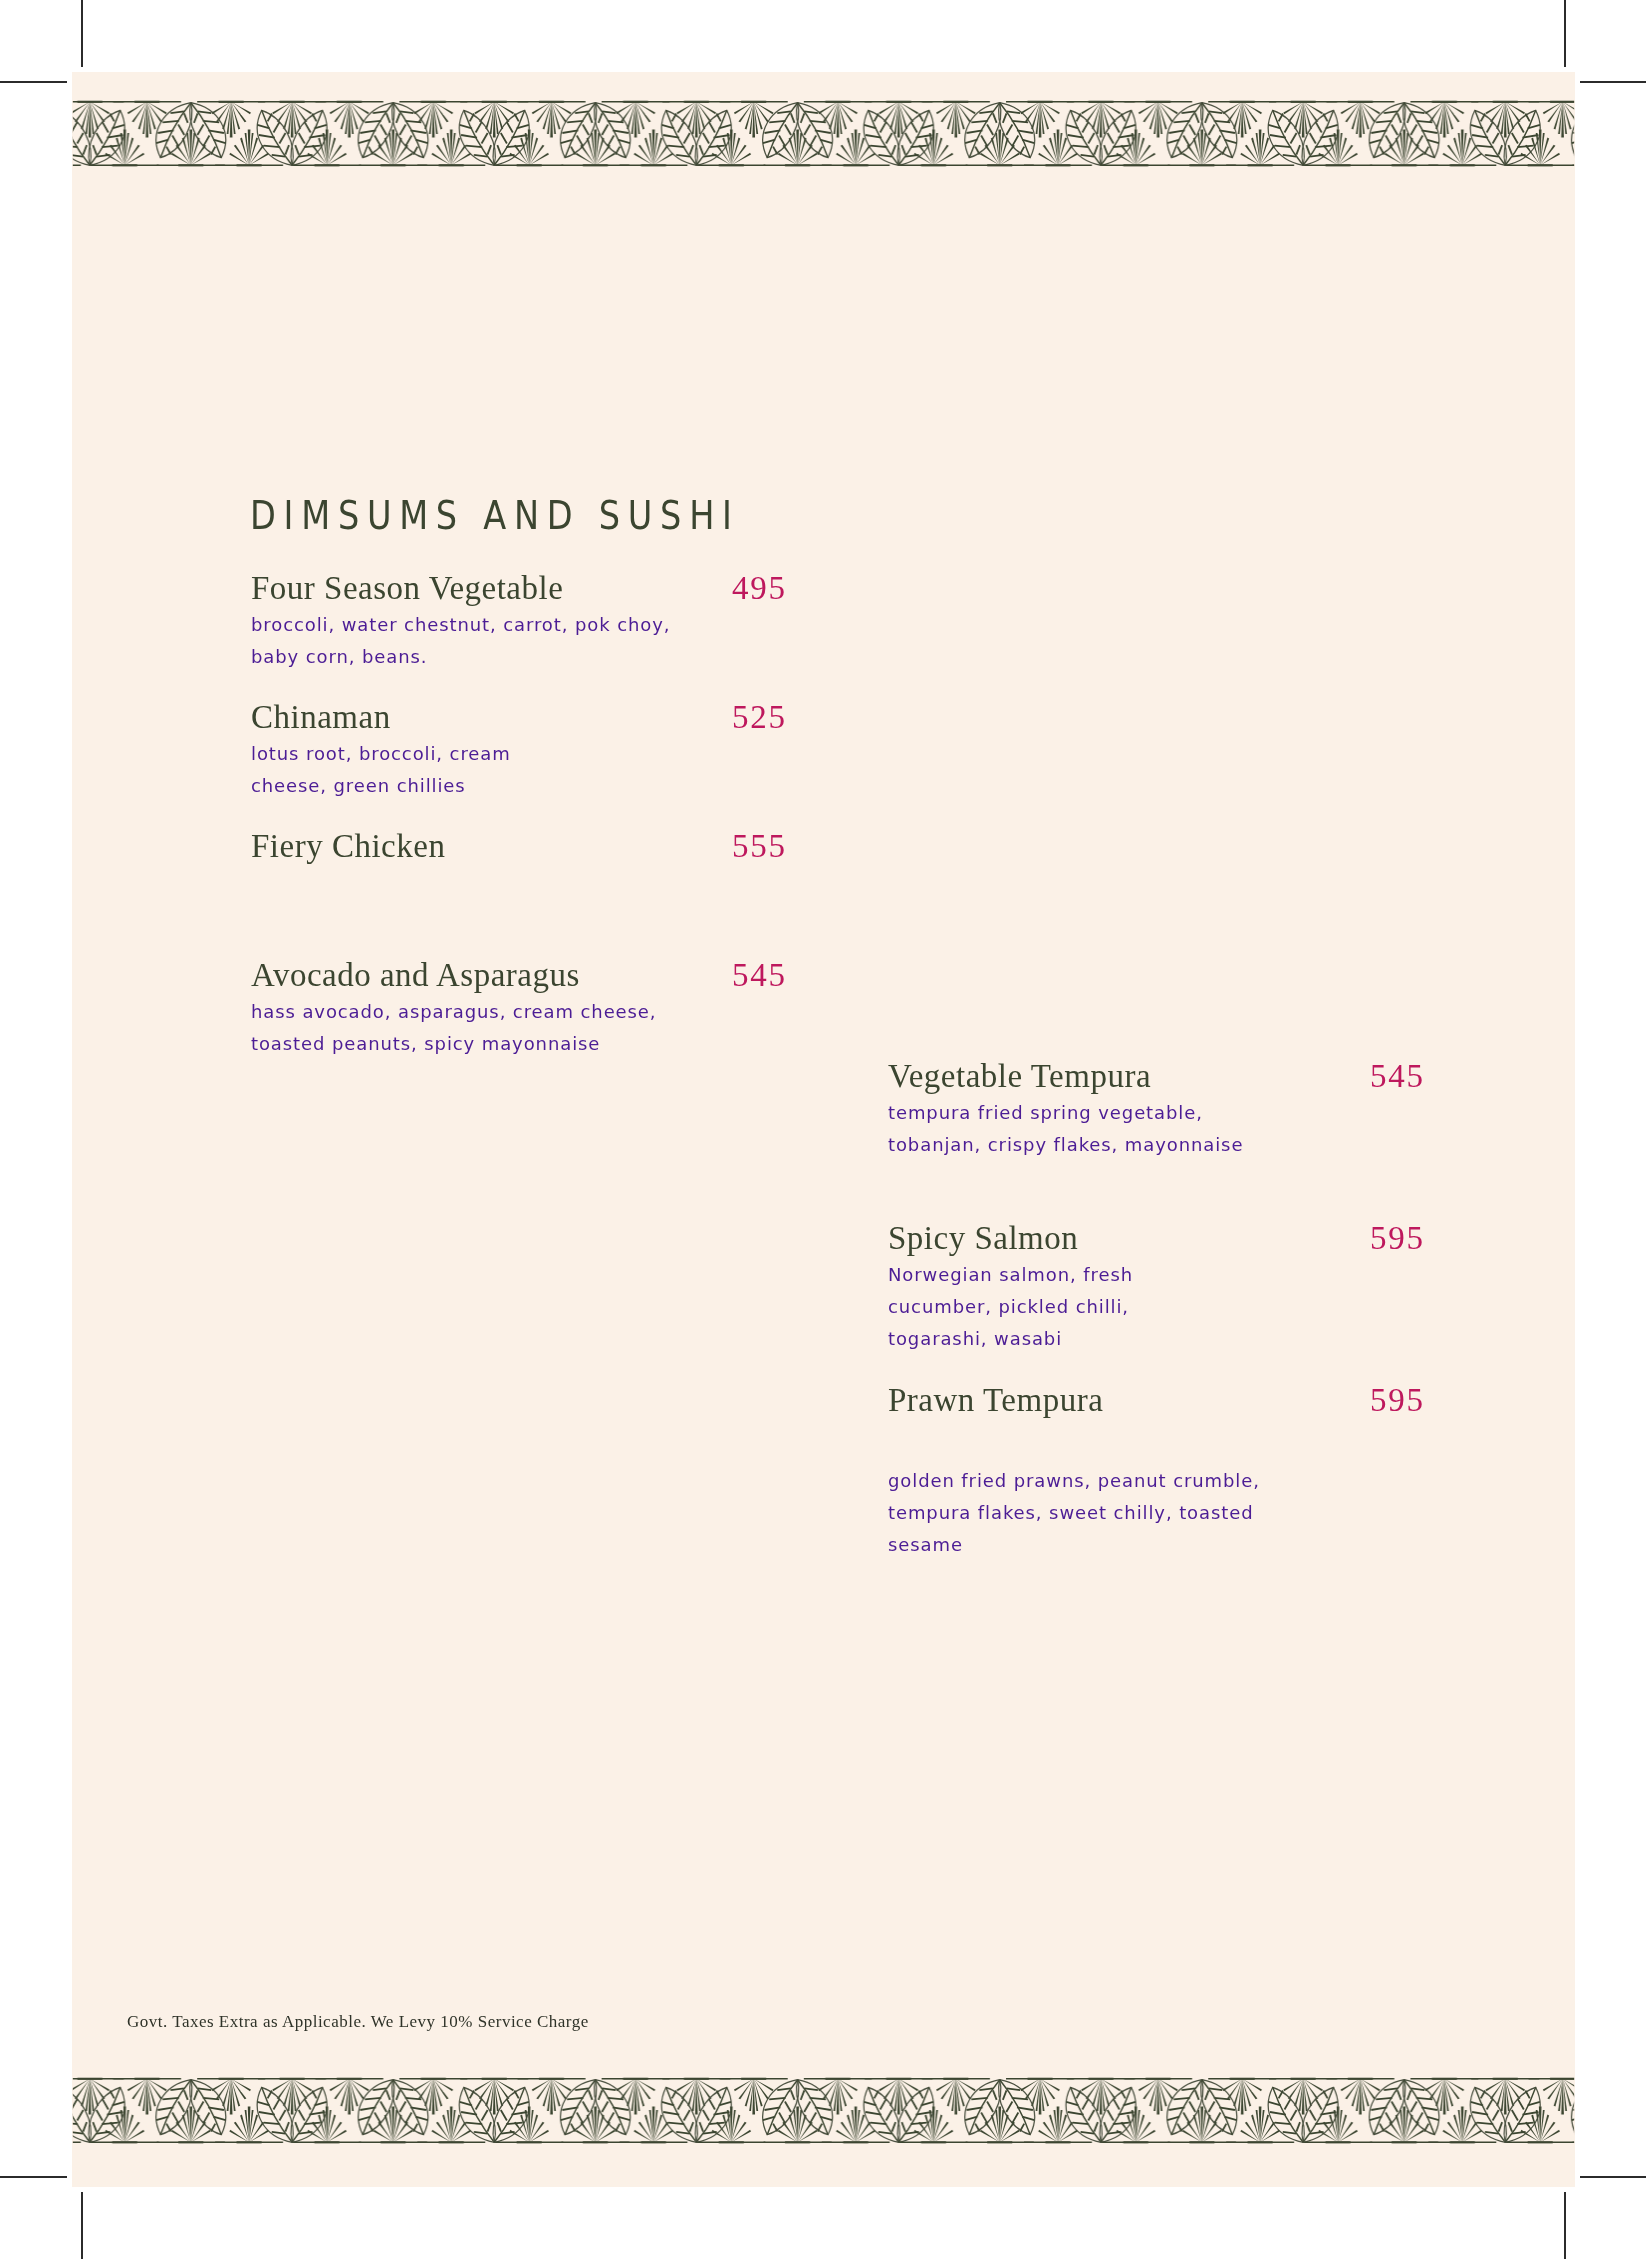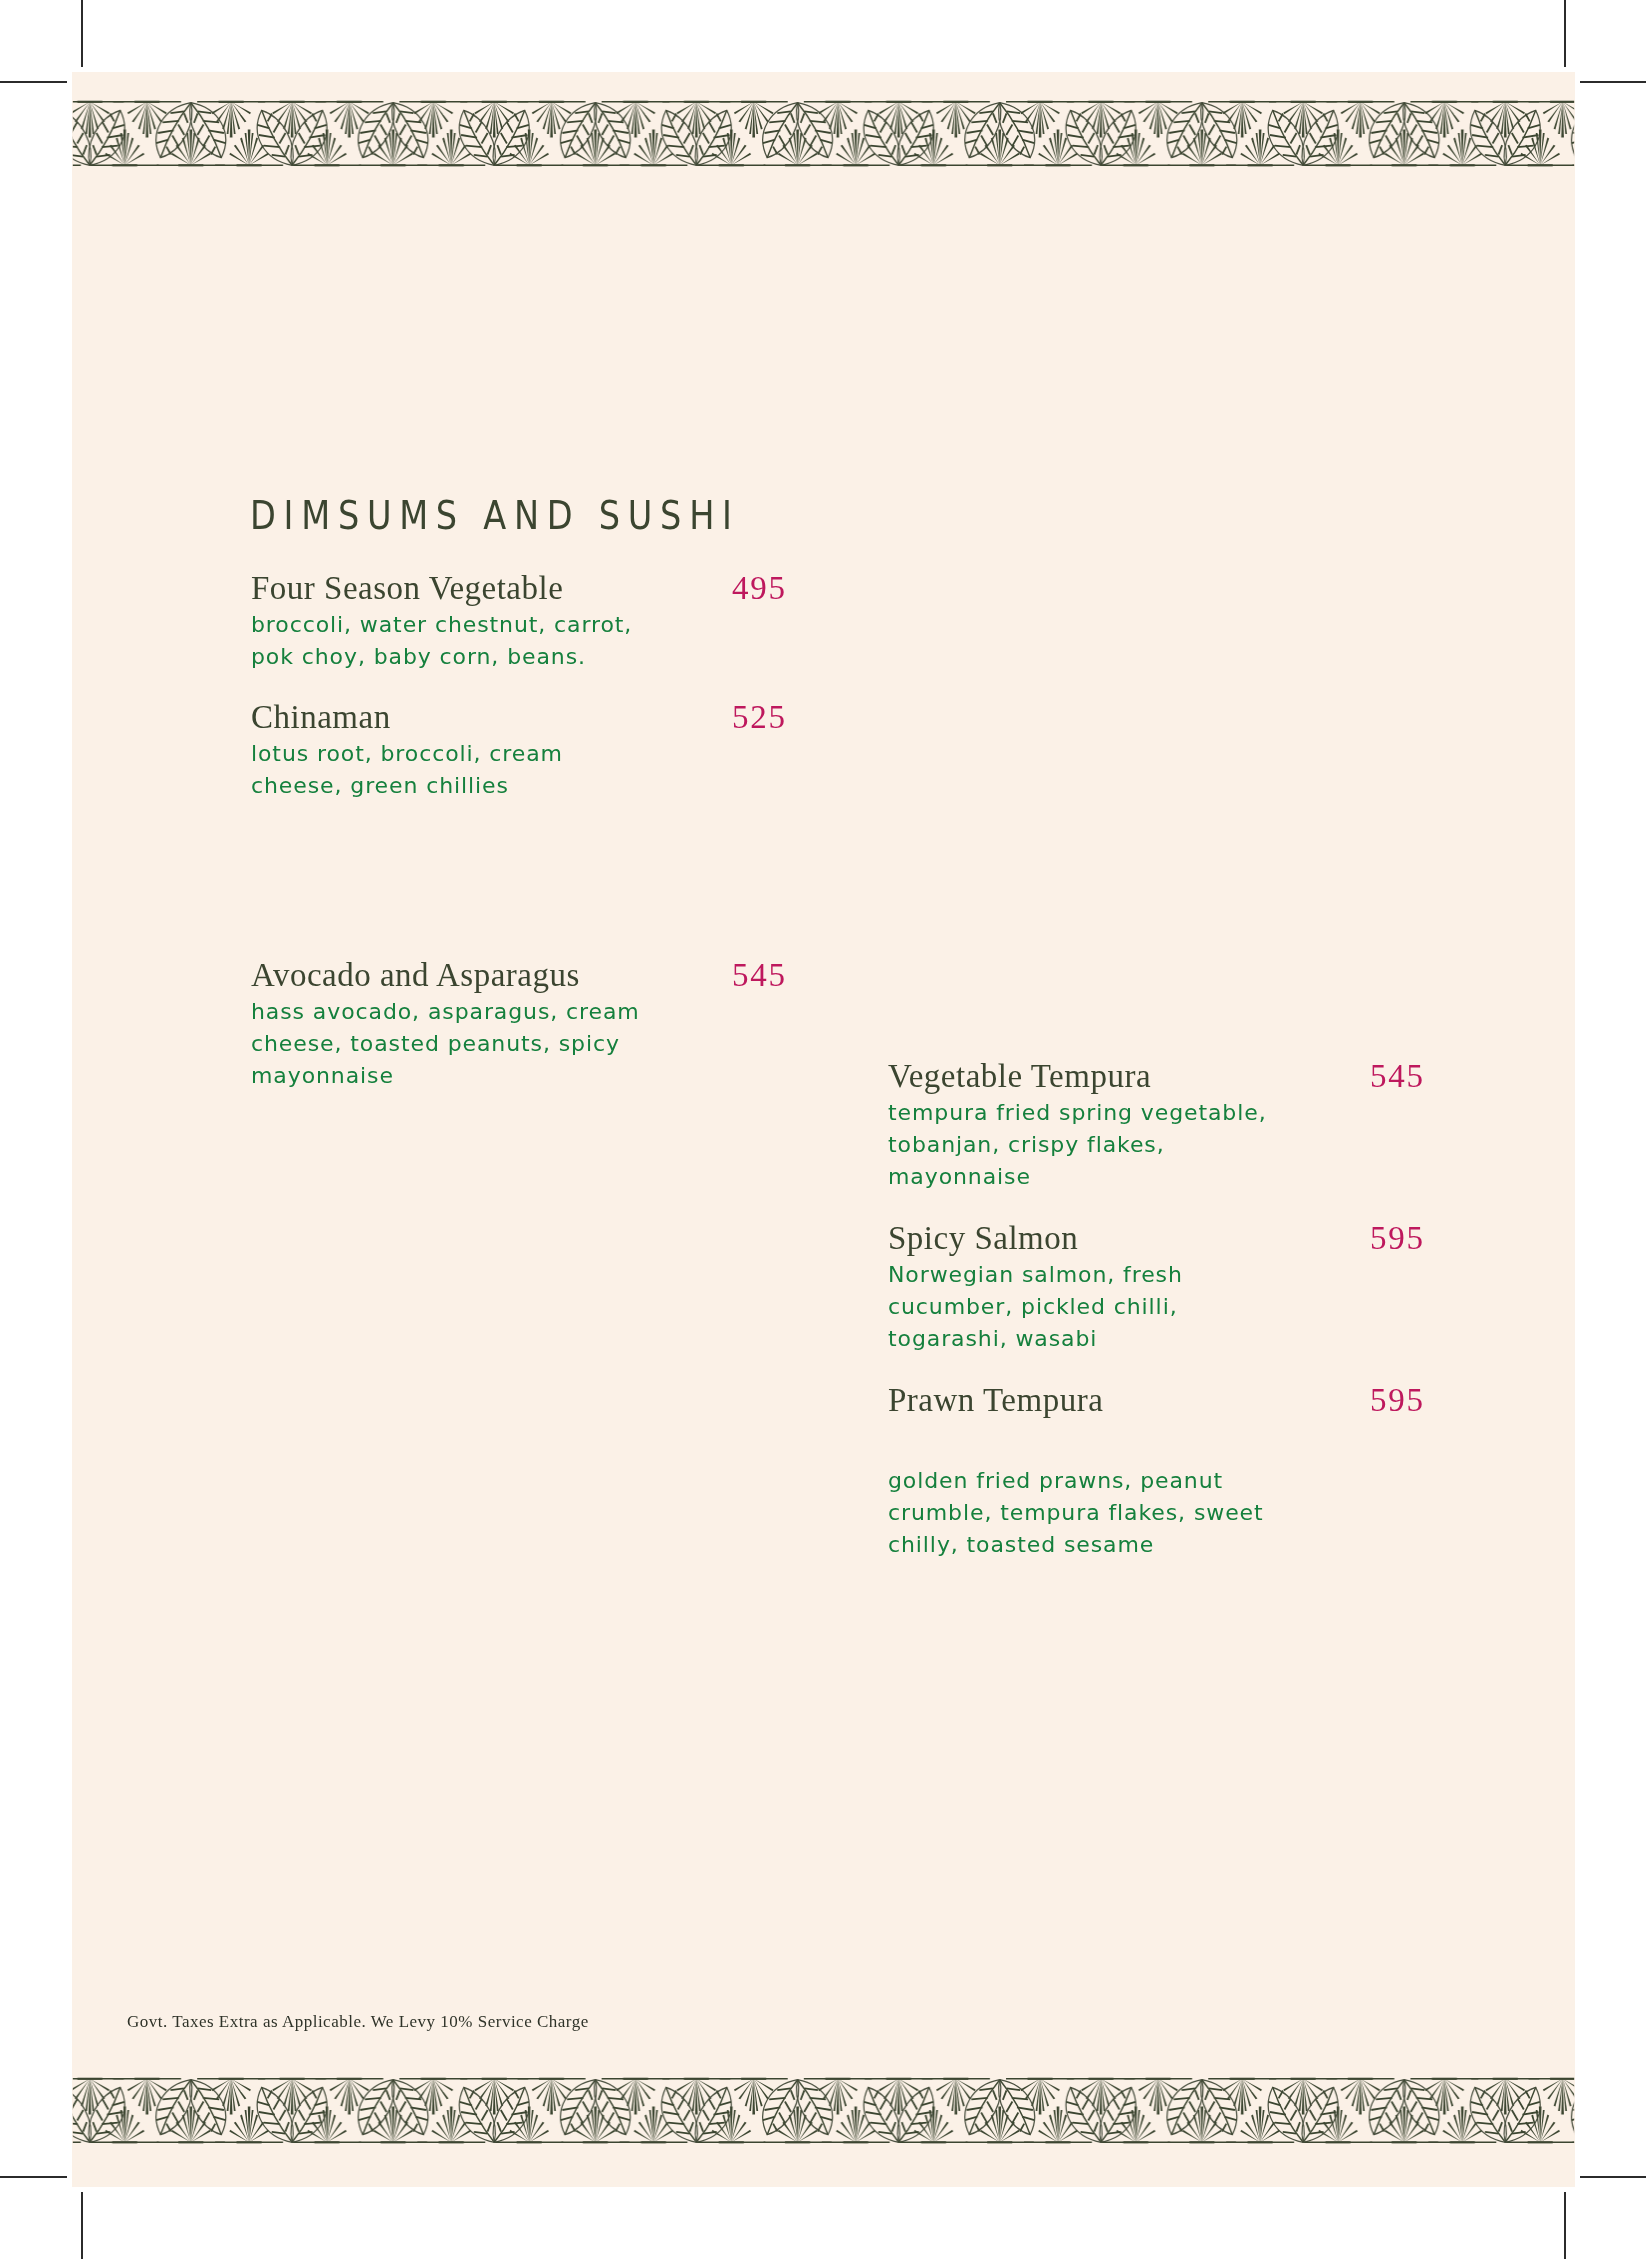--- a/index.html
+++ b/index.html
@@ -70,23 +70,23 @@
       font-family: "Liberation Serif", serif;
       font-size: 33px;
       color: #be185d;
       letter-spacing: 1.8px;
     }
     .col-left .item-price { left: 481px; }
     .col-right .item-price { left: 482px; }
     .item { position: relative; }
     .item-desc {
       font-family: "DejaVu Sans", sans-serif;
-      font-size: 22px;
+      font-size: 18px;
       line-height: 32px;
-      color: #15803d;
+      color: #4c1d95;
       letter-spacing: 0.9px;
       width: 421px;
     }
     .col-left .item-desc { width: 421px; }
     .col-right .item-desc { width: 421px; }
 
     .footer-note {
       position: absolute;
       left: 55px;
       top: 1940px;
@@ -182,20 +182,24 @@
       <div class="item-desc">broccoli, water chestnut, carrot, pok choy, baby corn, beans.</div>
     </div>
     <div class="item" style="height:101px;margin-bottom:28px;">
       <div class="item-head">
         <span class="item-name">Chinaman</span>
         <span class="item-price">525</span>
       </div>
       <div class="item-desc" style="width:340px;">lotus root, broccoli, cream cheese, green chillies</div>
     </div>
     <div class="item" style="height:101px;margin-bottom:28px;">
+      <div class="item-head">
+        <span class="item-name">Fiery Chicken</span>
+        <span class="item-price">555</span>
+      </div>
     </div>
     <div class="item">
       <div class="item-head">
         <span class="item-name">Avocado and Asparagus</span>
         <span class="item-price">545</span>
       </div>
       <div class="item-desc" style="width:430px;">hass avocado, asparagus, cream cheese, toasted peanuts, spicy mayonnaise</div>
     </div>
   </div>
 

